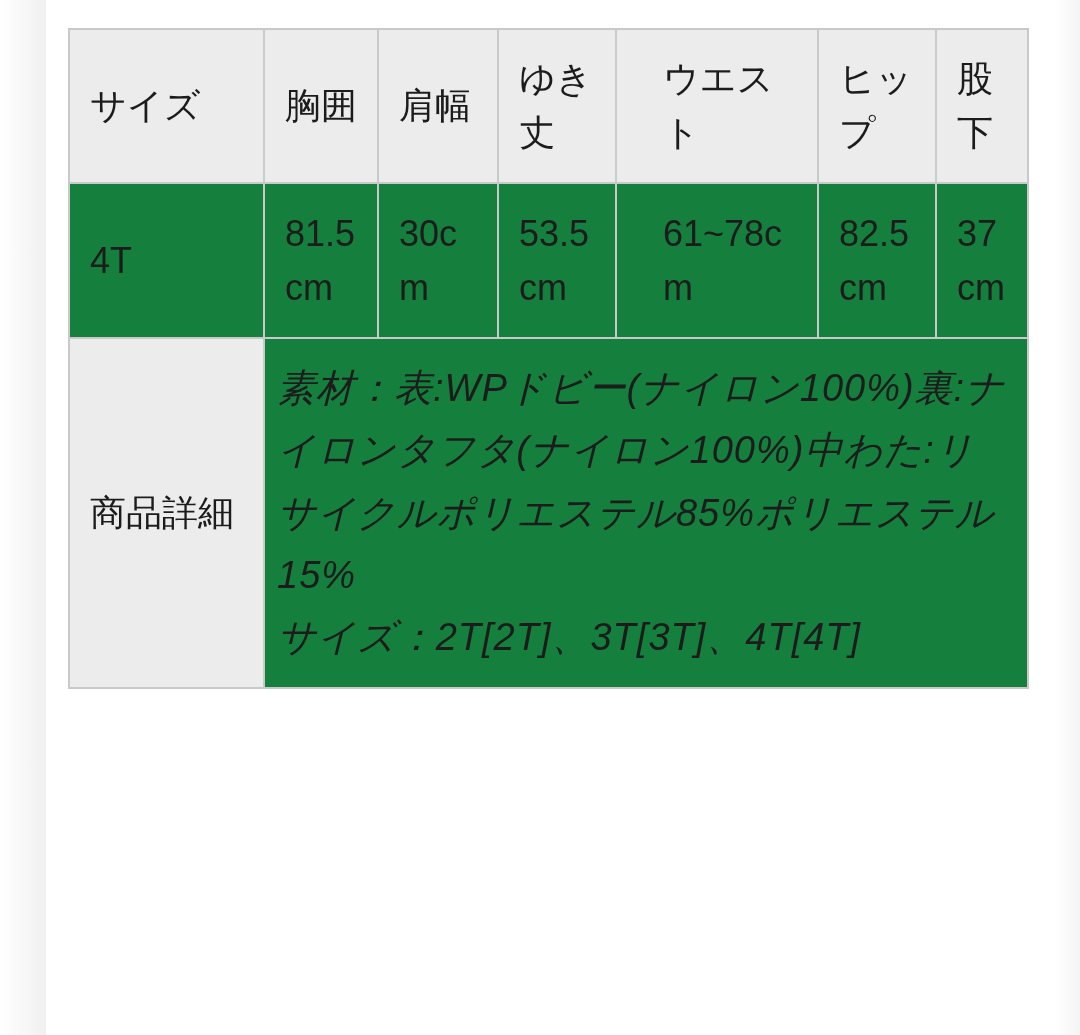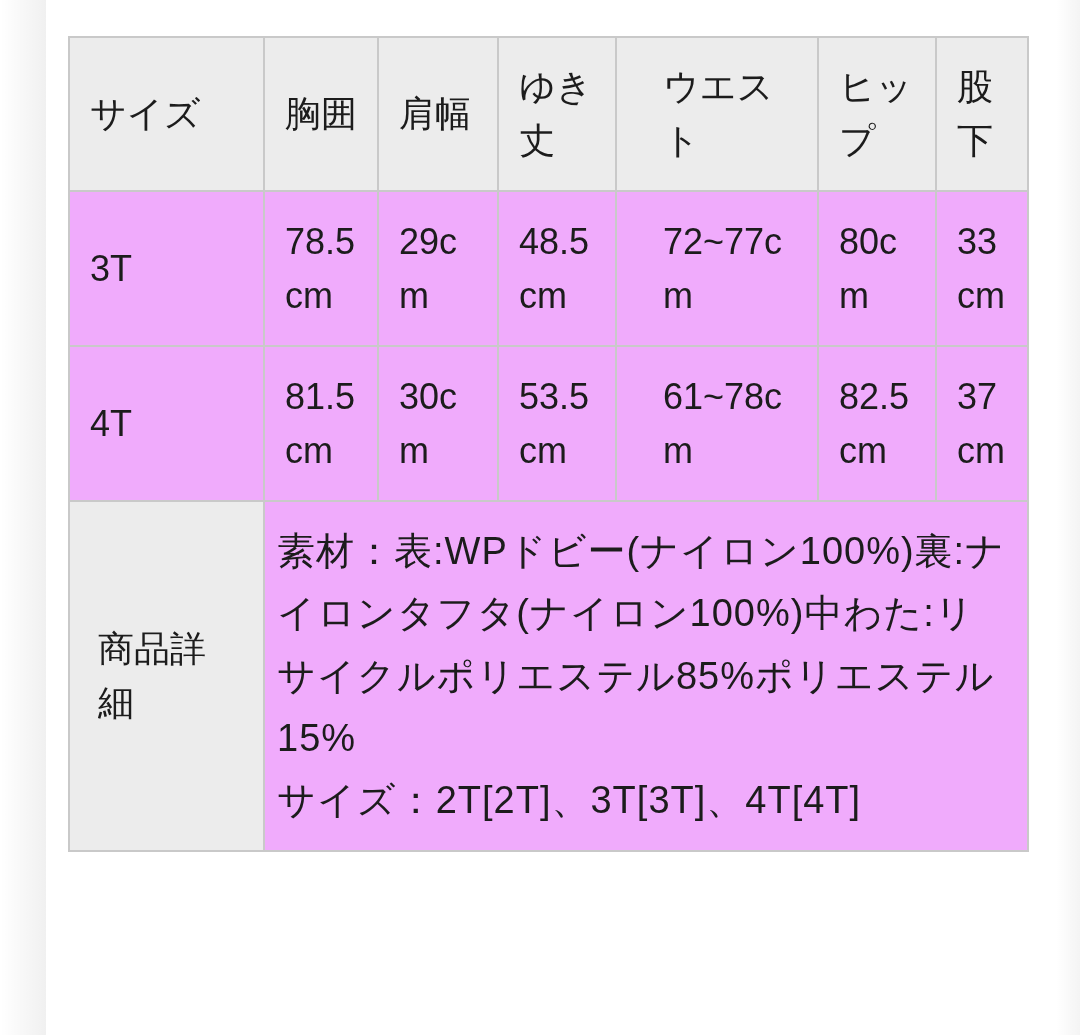--- a/index.html
+++ b/index.html
@@ -32,25 +32,25 @@
   .edge-shadow-right {
     position: absolute;
     right: 0; top: 0;
     width: 24px; height: 100%;
     background: linear-gradient(to left, rgba(0,0,0,0.045), rgba(0,0,0,0.0));
     pointer-events: none;
   }
   table.size-chart {
     position: absolute;
     left: 68px;
-    top: 36px;
+    top: 28px;
     width: 959px;
     border-collapse: collapse;
     table-layout: fixed;
-    background: #f0abfc;
+    background: #15803d;
   }
   .size-chart th, .size-chart td {
     border: 2px solid var(--border-color);
     font-size: 36px;
     font-weight: 400;
     text-align: left;
     vertical-align: middle;
     line-height: 1.5;
     word-break: break-all;
     overflow-wrap: anywhere;
@@ -65,26 +65,27 @@
   .col-2 { width: 114px; }
   .col-3 { width: 120px; }
   .col-4 { width: 118px; }
   .col-5 { width: 202px; }
   .col-6 { width: 118px; }
   .col-7 { width: 92px; }
   .size-chart .pad-wide { padding-left: 46px; padding-right: 30px; }
   .details-label {
     background: var(--header-bg);
     text-align: center;
-    padding: 8px 28px !important;
+    padding: 8px 20px !important;
   }
   .details-cell {
     height: 349px;
     padding: 18px 14px 18px 12px !important;
     vertical-align: middle;
+    font-style: italic;
   }
   .details-cell .detail-line {
     font-size: 38px;
     line-height: 1.64;
     letter-spacing: 1px;
     word-break: break-all;
     overflow-wrap: anywhere;
   }
 </style>
 </head>
@@ -109,29 +110,20 @@
       <th>胸囲</th>
       <th>肩幅</th>
       <th>ゆき丈</th>
       <th class="pad-wide">ウエスト</th>
       <th>ヒップ</th>
       <th>股下</th>
     </tr>
   </thead>
   <tbody class="data-rows">
     <tr>
-      <td>3T</td>
-      <td>78.5cm</td>
-      <td>29cm</td>
-      <td>48.5cm</td>
-      <td class="pad-wide">72~77cm</td>
-      <td>80cm</td>
-      <td>33cm</td>
-    </tr>
-    <tr>
       <td>4T</td>
       <td>81.5cm</td>
       <td>30cm</td>
       <td>53.5cm</td>
       <td class="pad-wide">61~78cm</td>
       <td>82.5cm</td>
       <td>37cm</td>
     </tr>
   </tbody>
   <tbody>

